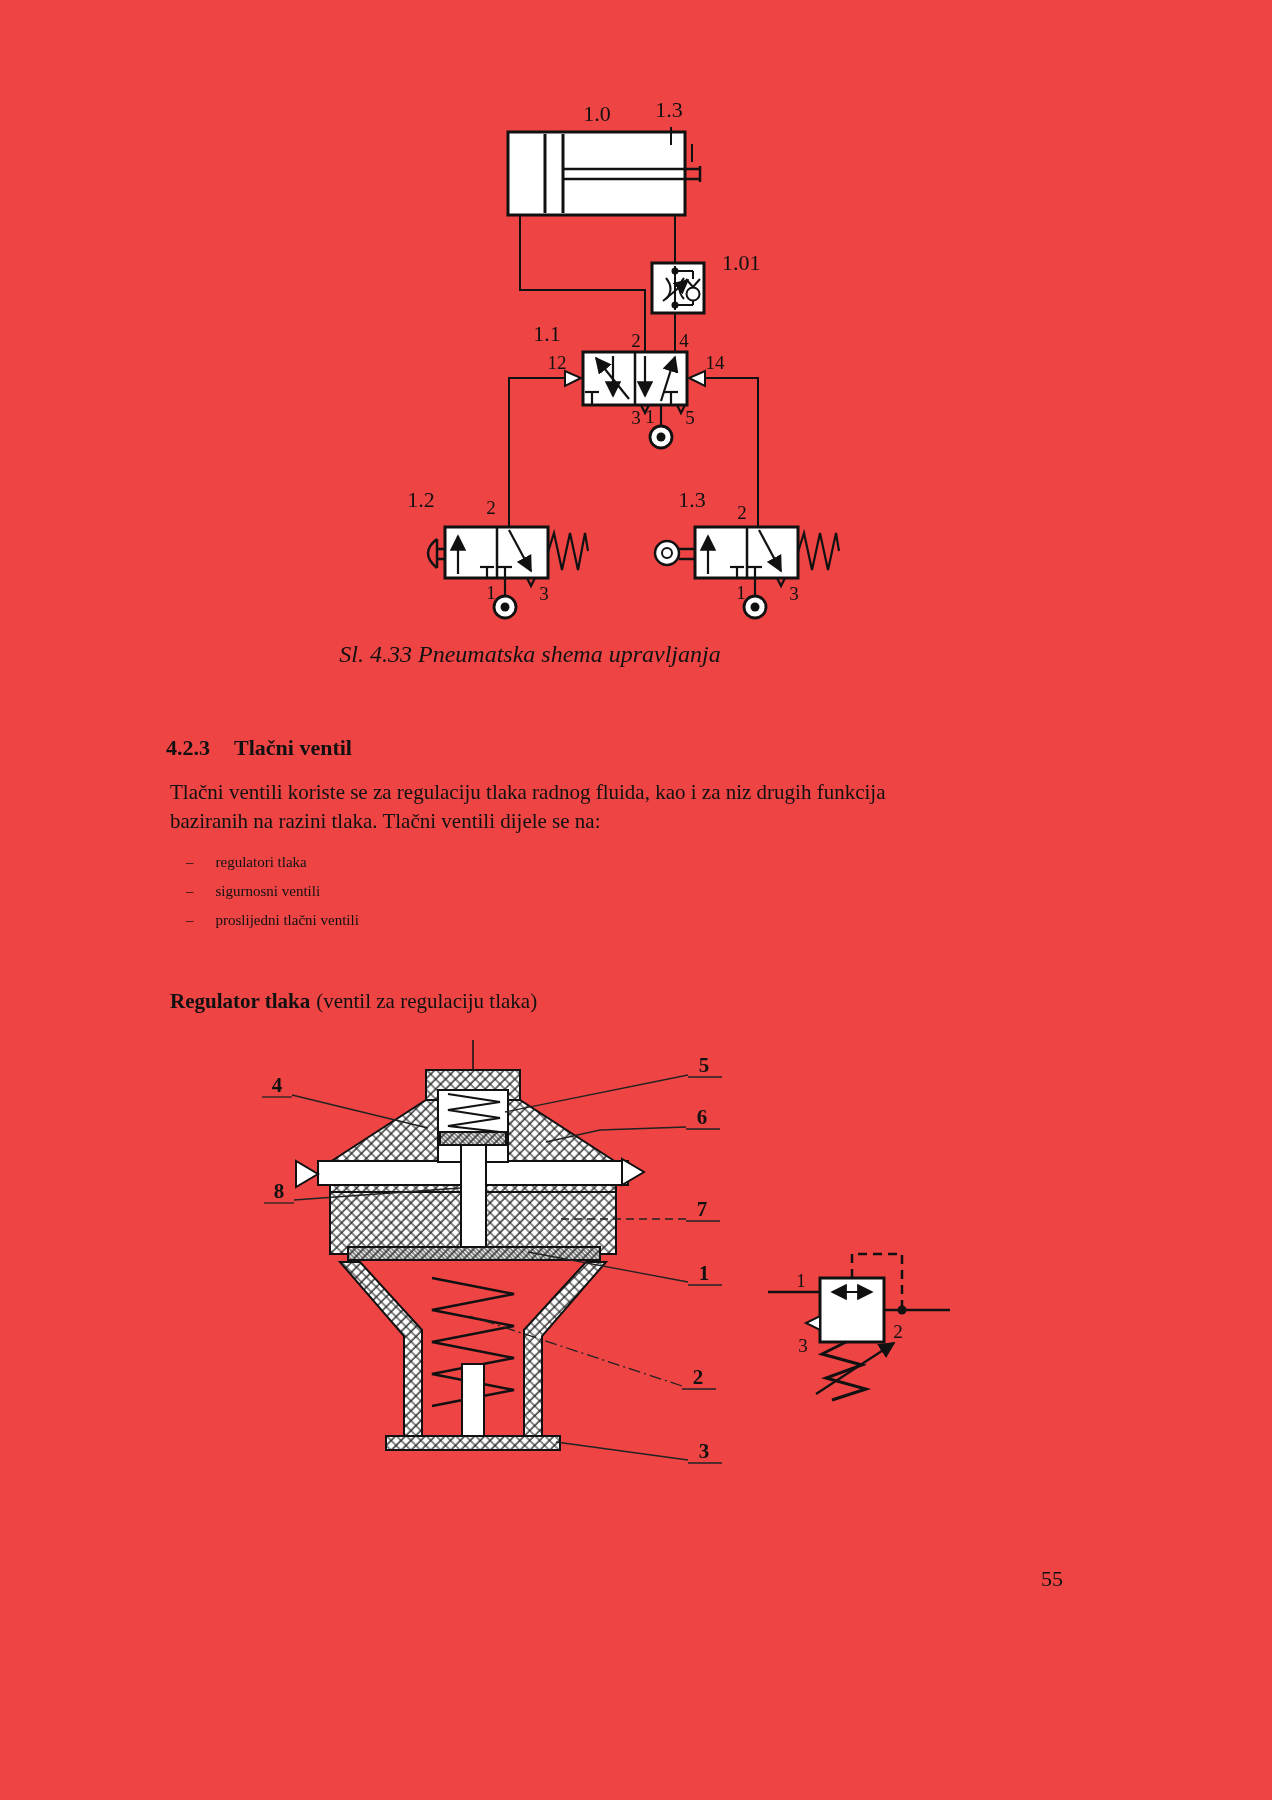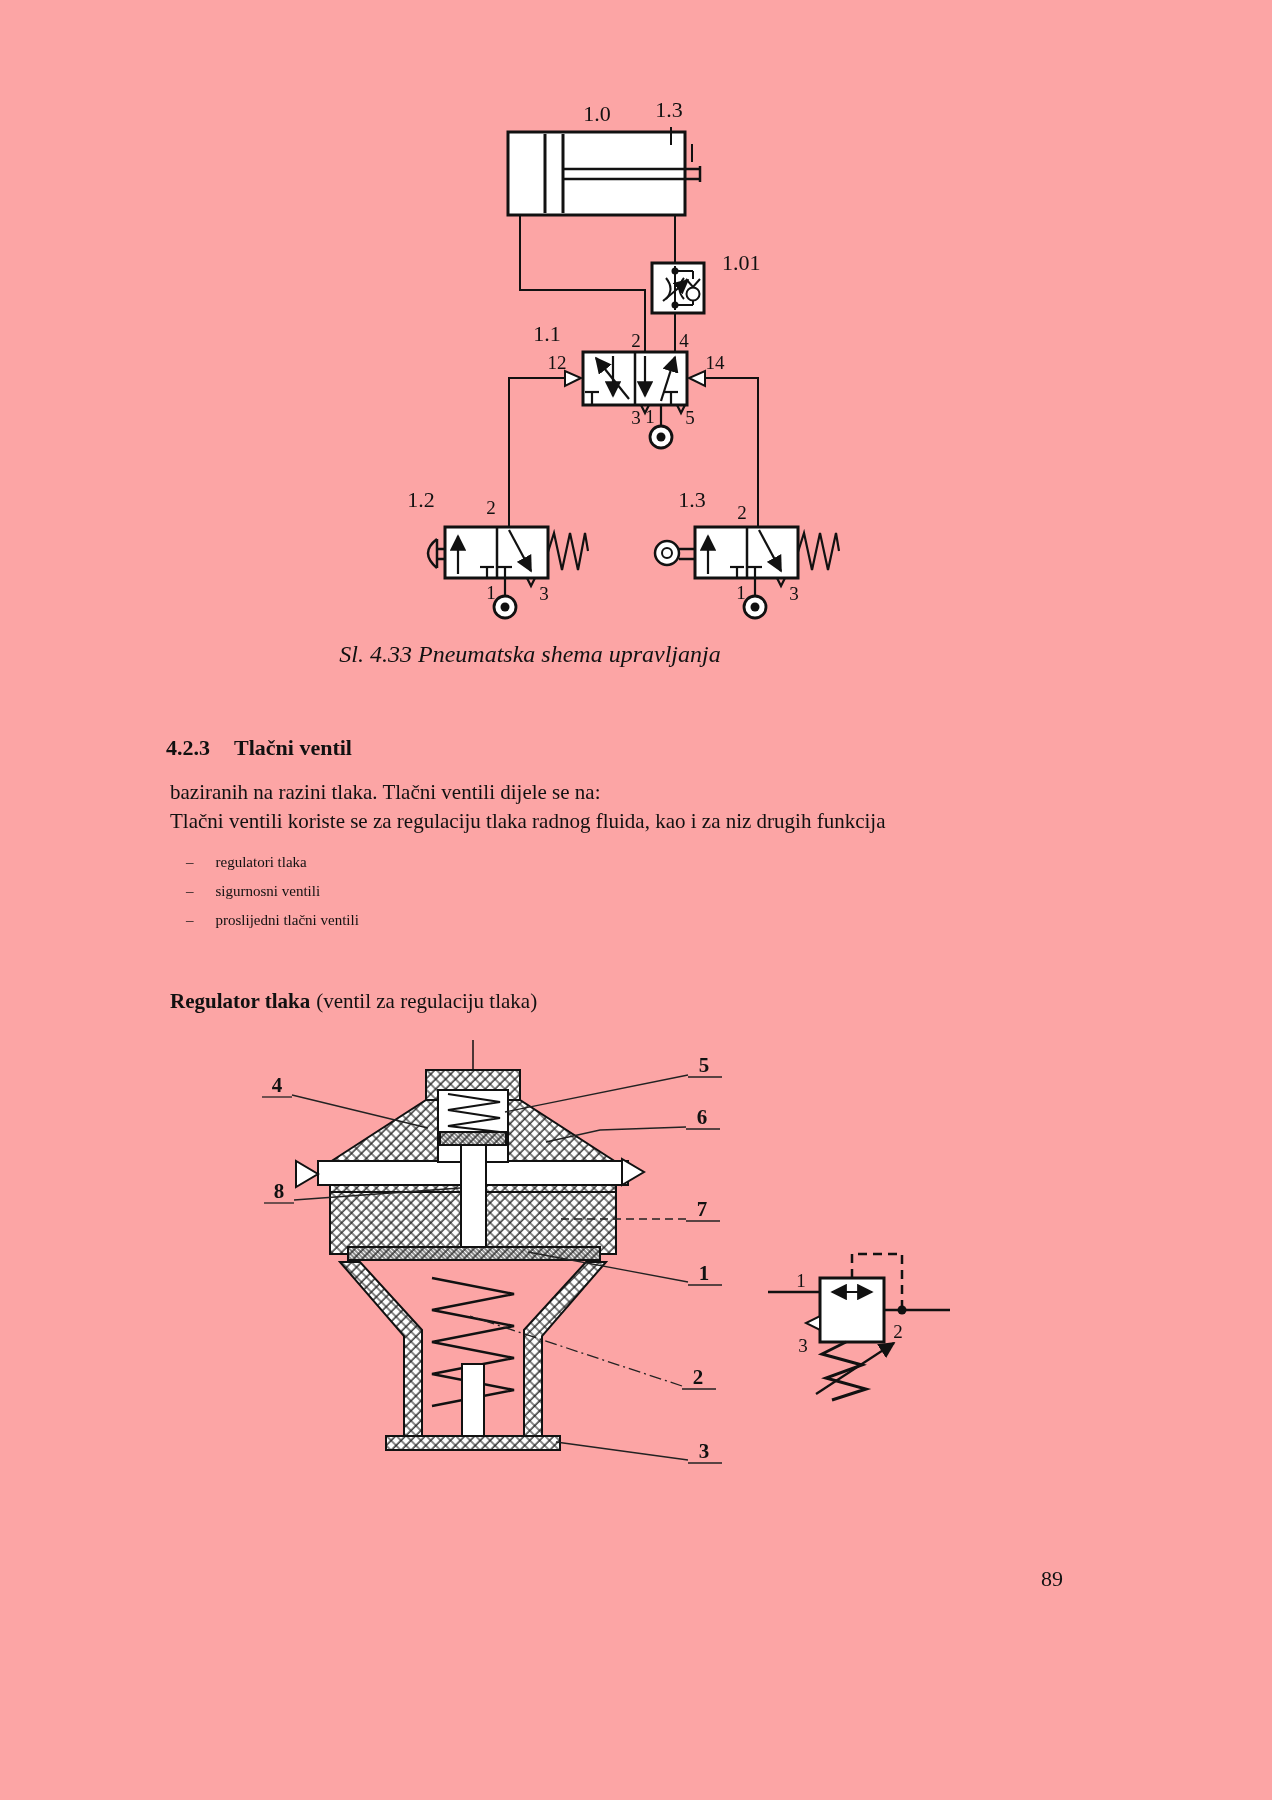--- a/index.html
+++ b/index.html
@@ -1,16 +1,16 @@
 <!DOCTYPE html>
 <html><head>
 <meta charset="utf-8">
 <style>
   html,body{margin:0;padding:0;background:#e8e8e8;}
-  .page{position:relative;width:1272px;height:1800px;background:#fca5a5;overflow:hidden;
+  .page{position:relative;width:1272px;height:1800px;background:#ef4444;overflow:hidden;
         font-family:"Liberation Serif",serif;color:#111;}
   svg{position:absolute;overflow:visible;}
   svg text{font-family:"Liberation Serif",serif;fill:#111;}
   .lbl{font-size:22px;}
   .lbl-s{font-size:19px;}
   .co{font-size:21px;font-weight:bold;}
   .sym-lbl{font-size:19px;}
   .cap433{position:absolute;left:230px;top:641px;width:600px;text-align:center;
           font-style:italic;font-size:24px;}
   .h2{position:absolute;left:166px;top:735px;font-size:22px;font-weight:bold;}
@@ -154,22 +154,22 @@
     </g>
   </svg>
 
   <div class="cap433">Sl. 4.33 Pneumatska shema upravljanja</div>
 
   <div class="h2">
     <span class="num">4.2.3</span><span>Tlačni ventil</span>
   </div>
 
   <div class="para">
+    <div>Tlačni ventili koriste se za regulaciju tlaka radnog fluida, kao i za niz drugih funkcija</div>
     <div>baziranih na razini tlaka. Tlačni ventili dijele se na:</div>
-    <div>Tlačni ventili koriste se za regulaciju tlaka radnog fluida, kao i za niz drugih funkcija</div>
   </div>
 
   <div class="list">
     <div><span class="dash">–</span><span>regulatori tlaka</span></div>
     <div><span class="dash">–</span><span>sigurnosni ventili</span></div>
     <div><span class="dash">–</span><span>proslijedni tlačni ventili</span></div>
   </div>
 
   <div class="subhead">
     <span class="b">Regulator tlaka</span><span>(ventil za regulaciju tlaka)</span>
@@ -248,15 +248,15 @@
       <polyline points="846,1342 822,1354 862,1365 826,1378 866,1389 832,1400" stroke-width="3"></polyline>
       <line x1="816" y1="1394" x2="894" y2="1343" stroke-width="2.2" marker-end="url(#arr2)"></line>
       <text class="sym-lbl" x="801" y="1287" text-anchor="middle" stroke="none">1</text>
       <text class="sym-lbl" x="898" y="1338" text-anchor="middle" stroke="none">2</text>
       <text class="sym-lbl" x="803" y="1352" text-anchor="middle" stroke="none">3</text>
     </g>
   </svg>
 
 
 
-  <div class="pageno">89</div>
+  <div class="pageno">55</div>
 
 </div>
 
 </body></html>

